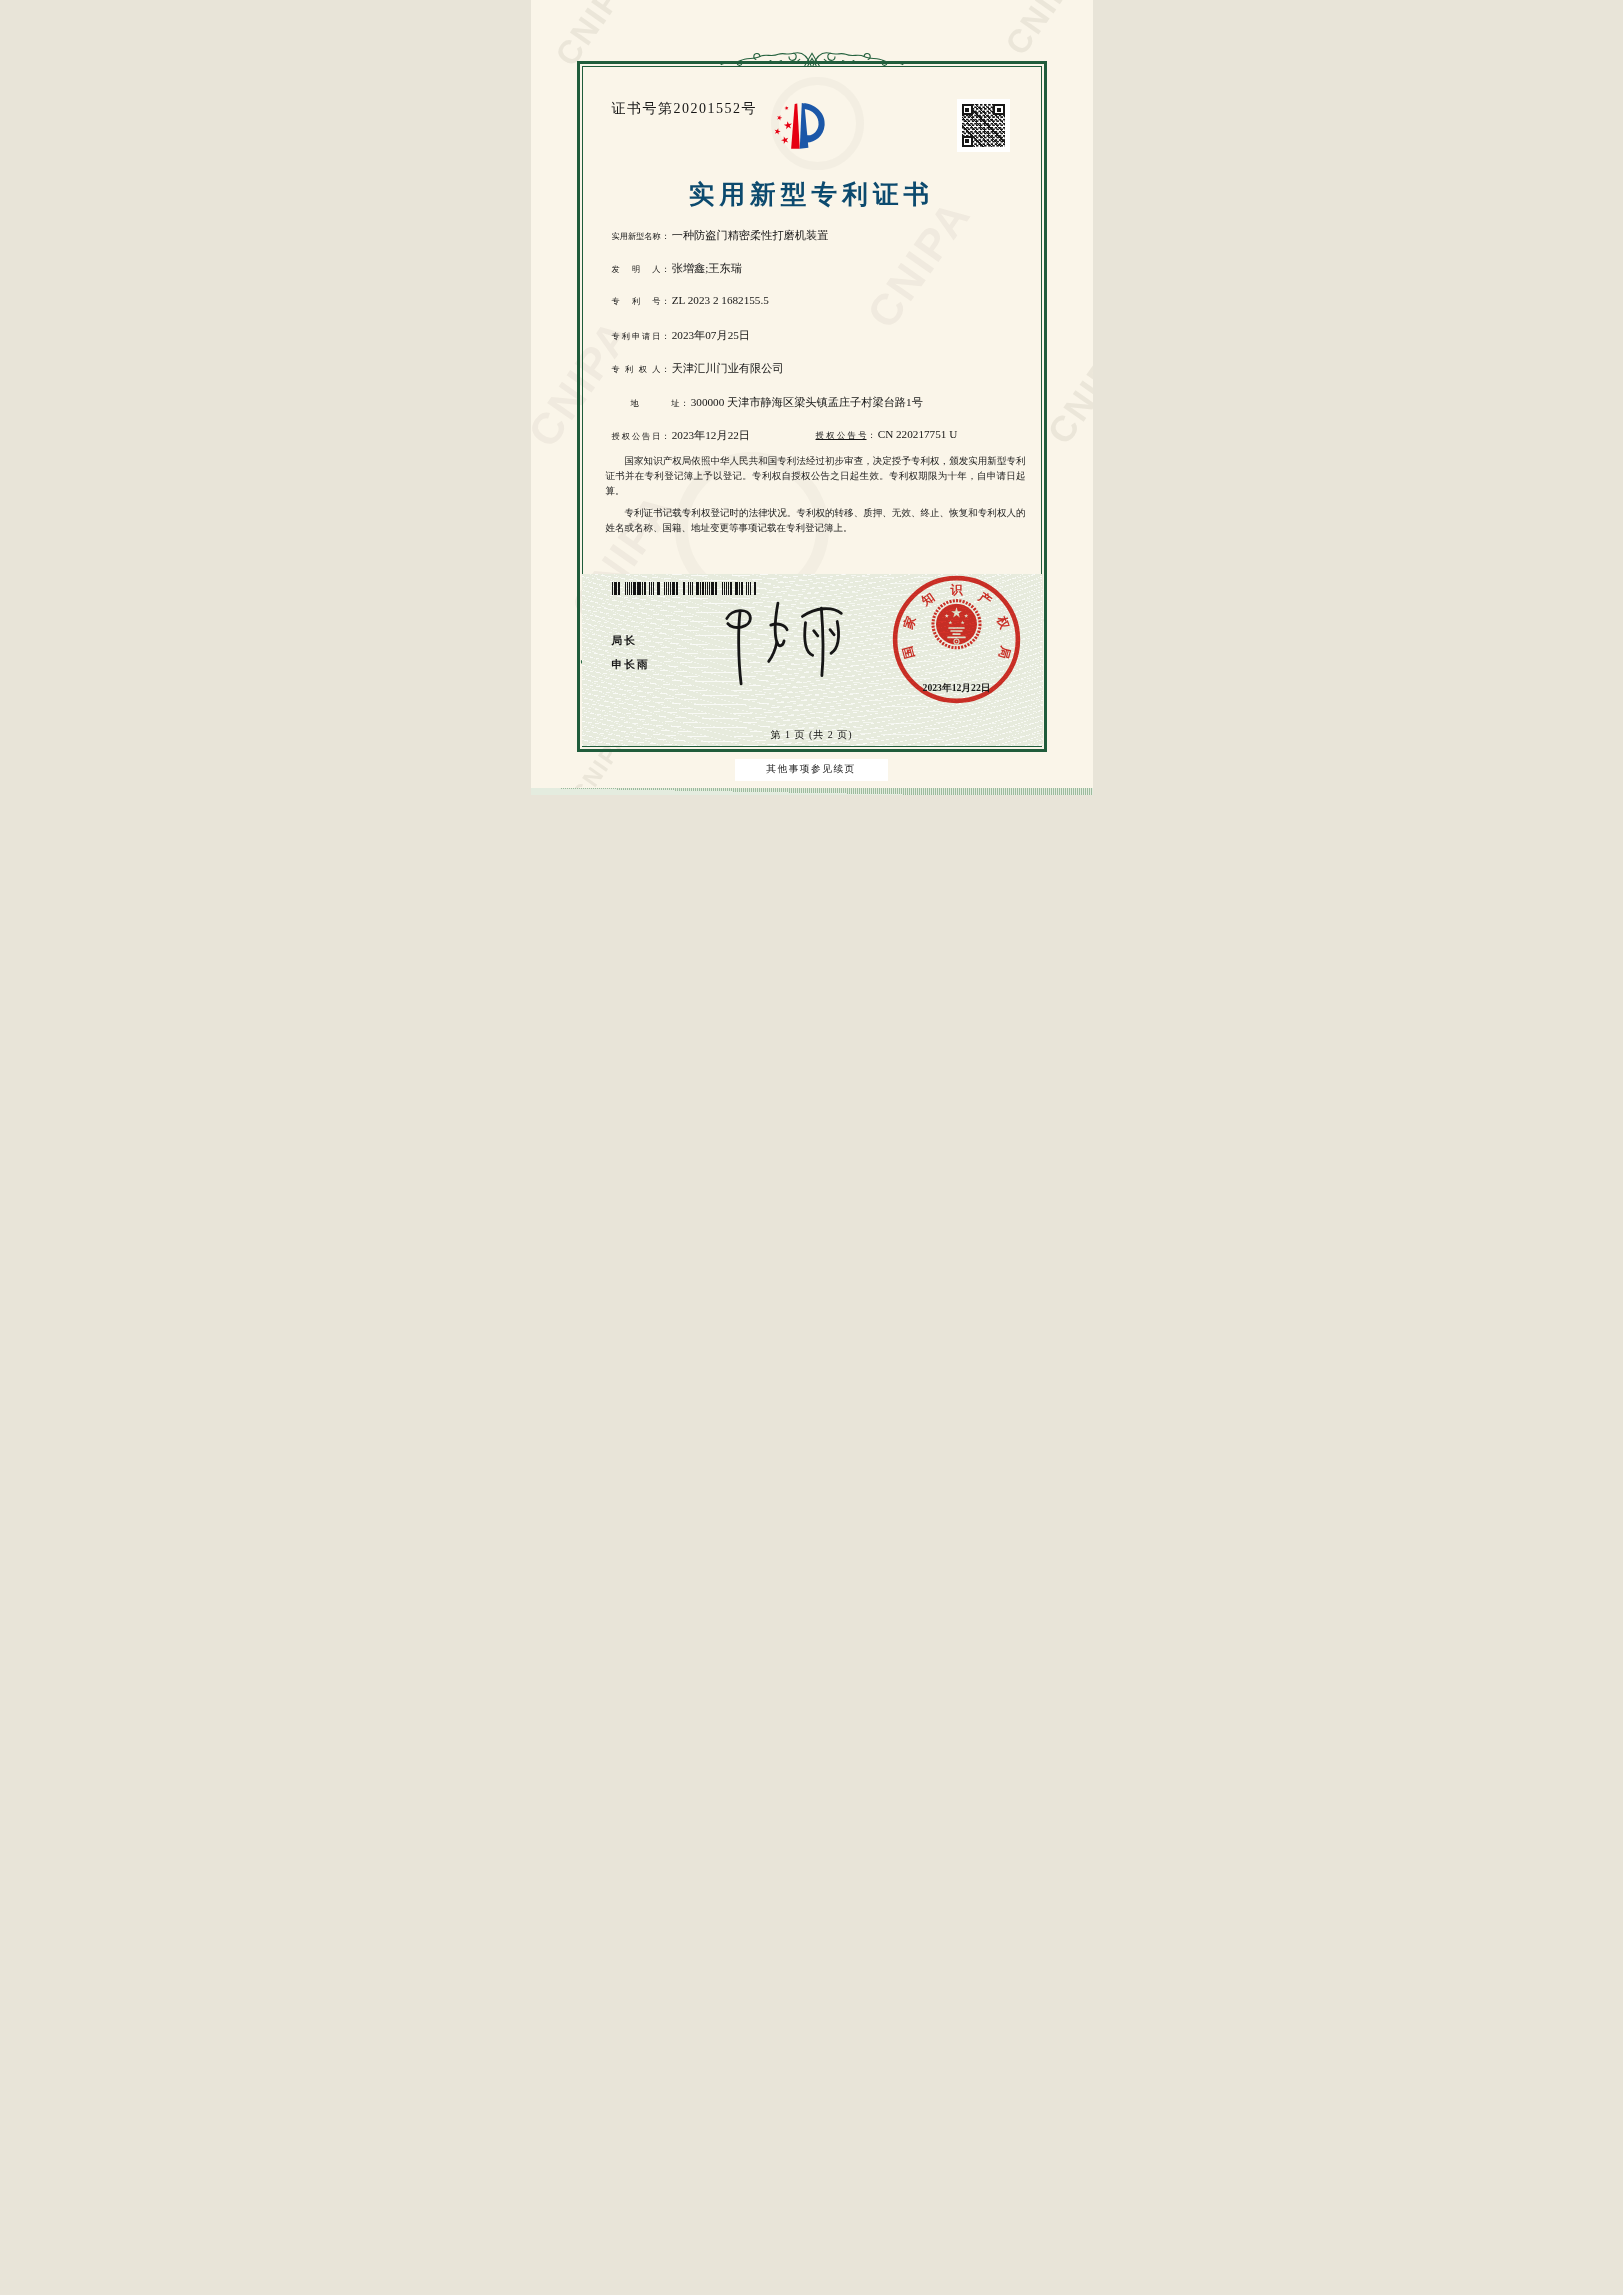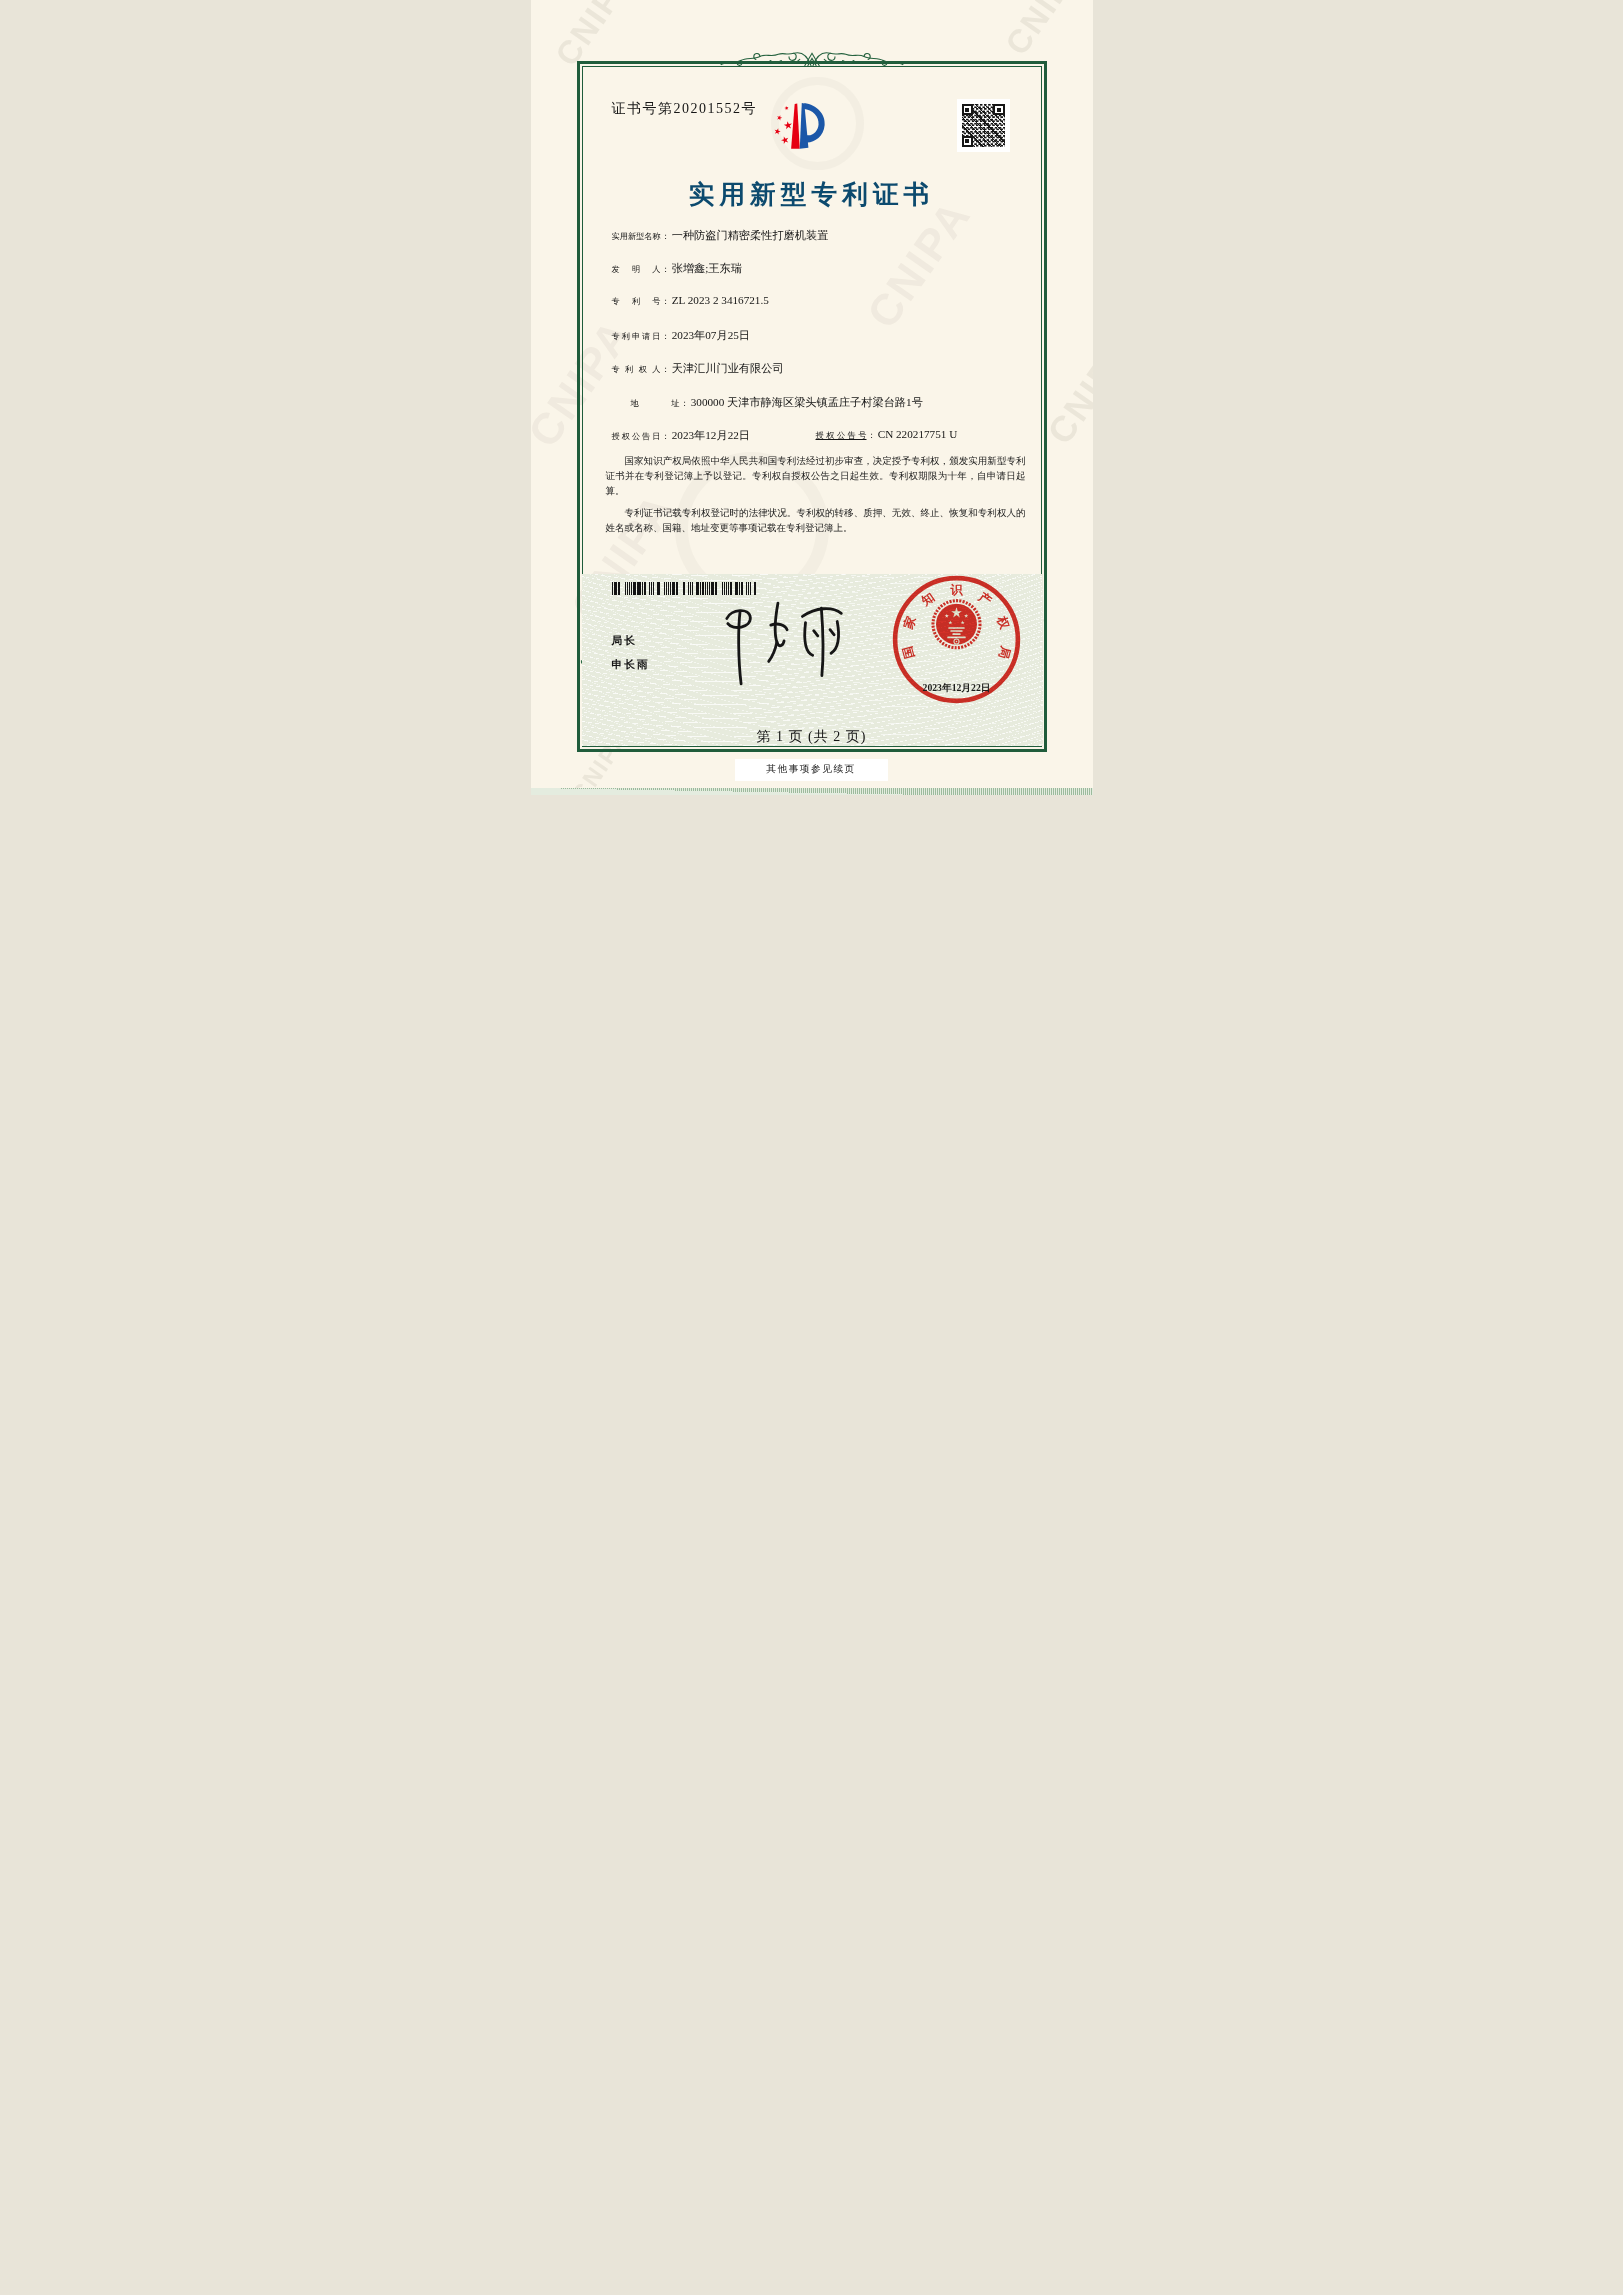--- a/index.html
+++ b/index.html
@@ -100,21 +100,21 @@
   .issuer-title,.issuer-name{
     position:absolute; left:81px; font-size:10.7px; font-weight:700;
     font-family:Liberation Serif, serif; letter-spacing:2px;
   }
   .issuer-title{top:634px;} .issuer-name{top:658px;}
   .signature{position:absolute; left:169px; top:597px; width:164px; height:92px;}
   .seal{position:absolute; left:359px; top:573px; width:133px; height:133px;
         mix-blend-mode:multiply; opacity:.94;}
   .page-num{
     position:absolute; left:46px; top:728px; width:470px; text-align:center;
-    font-size:14px; letter-spacing:1px;
+    font-size:10px; letter-spacing:1px;
   }
   
   .cont-strip{
     position:absolute; left:204px; top:759px; width:153px; height:21.5px;
     background:#ffffff; display:flex; align-items:center; justify-content:center;text-align:center;
   }
   .cont-note{font-size:9.7px; letter-spacing:1.5px; color:#222;}
   .bottom-band{
     position:absolute; left:0; bottom:0; width:100%; height:7.2px;
     background:repeating-linear-gradient(92deg, #9cba9c 0 0.5px, #e4ecdf 0.5px 2px);
@@ -210,21 +210,21 @@
 
   <div class="title">实用新型专利证书</div>
 
   <div class="frow" style="top:228px;">
     <span class="flab">实用新型名称</span><span class="fcolon">：</span><span class="fval">一种防盗门精密柔性打磨机装置</span>
   </div>
   <div class="frow" style="top:261px;">
     <span class="flab">发明人</span><span class="fcolon">：</span><span class="fval">张增鑫;王东瑞</span>
   </div>
   <div class="frow" style="top:294px;">
-    <span class="flab">专利号</span><span class="fcolon">：</span><span class="fval">ZL 2023 2 3416721.5</span>
+    <span class="flab">专利号</span><span class="fcolon">：</span><span class="fval">ZL 2023 2 1682155.5</span>
   </div>
   <div class="frow" style="top:328px;">
     <span class="flab">专利申请日</span><span class="fcolon">：</span><span class="fval">2023年07月25日</span>
   </div>
   <div class="frow" style="top:361px;">
     <span class="flab">专利权人</span><span class="fcolon">：</span><span class="fval">天津汇川门业有限公司</span>
   </div>
   <div class="frow" style="top:395px;margin-left:19px;">
     <span class="flab">地址</span><span class="fcolon">：</span><span class="fval">300000 天津市静海区梁头镇孟庄子村梁台路1号</span>
   </div>

